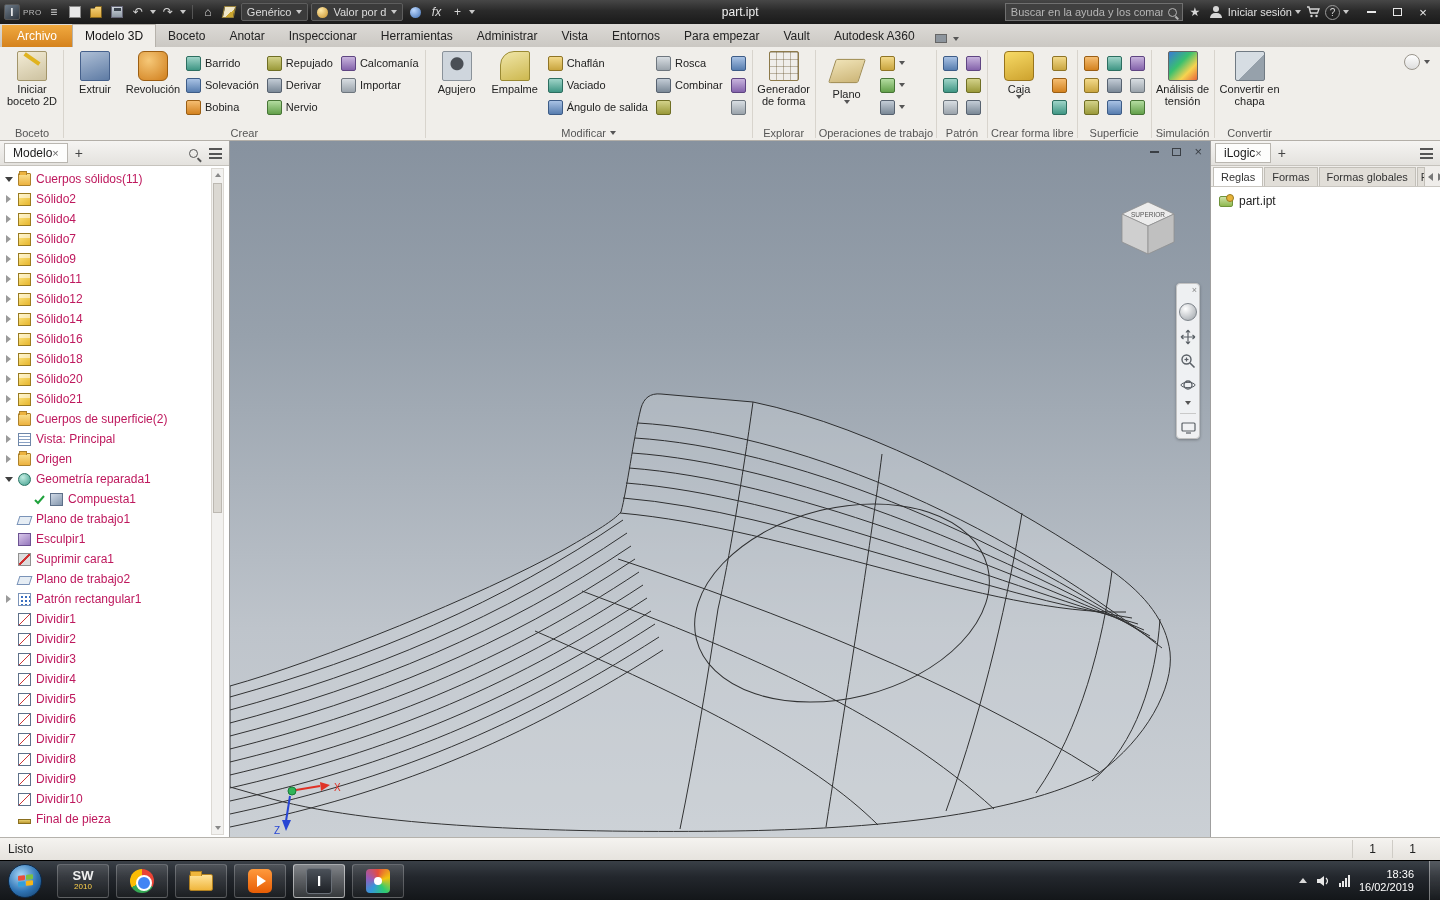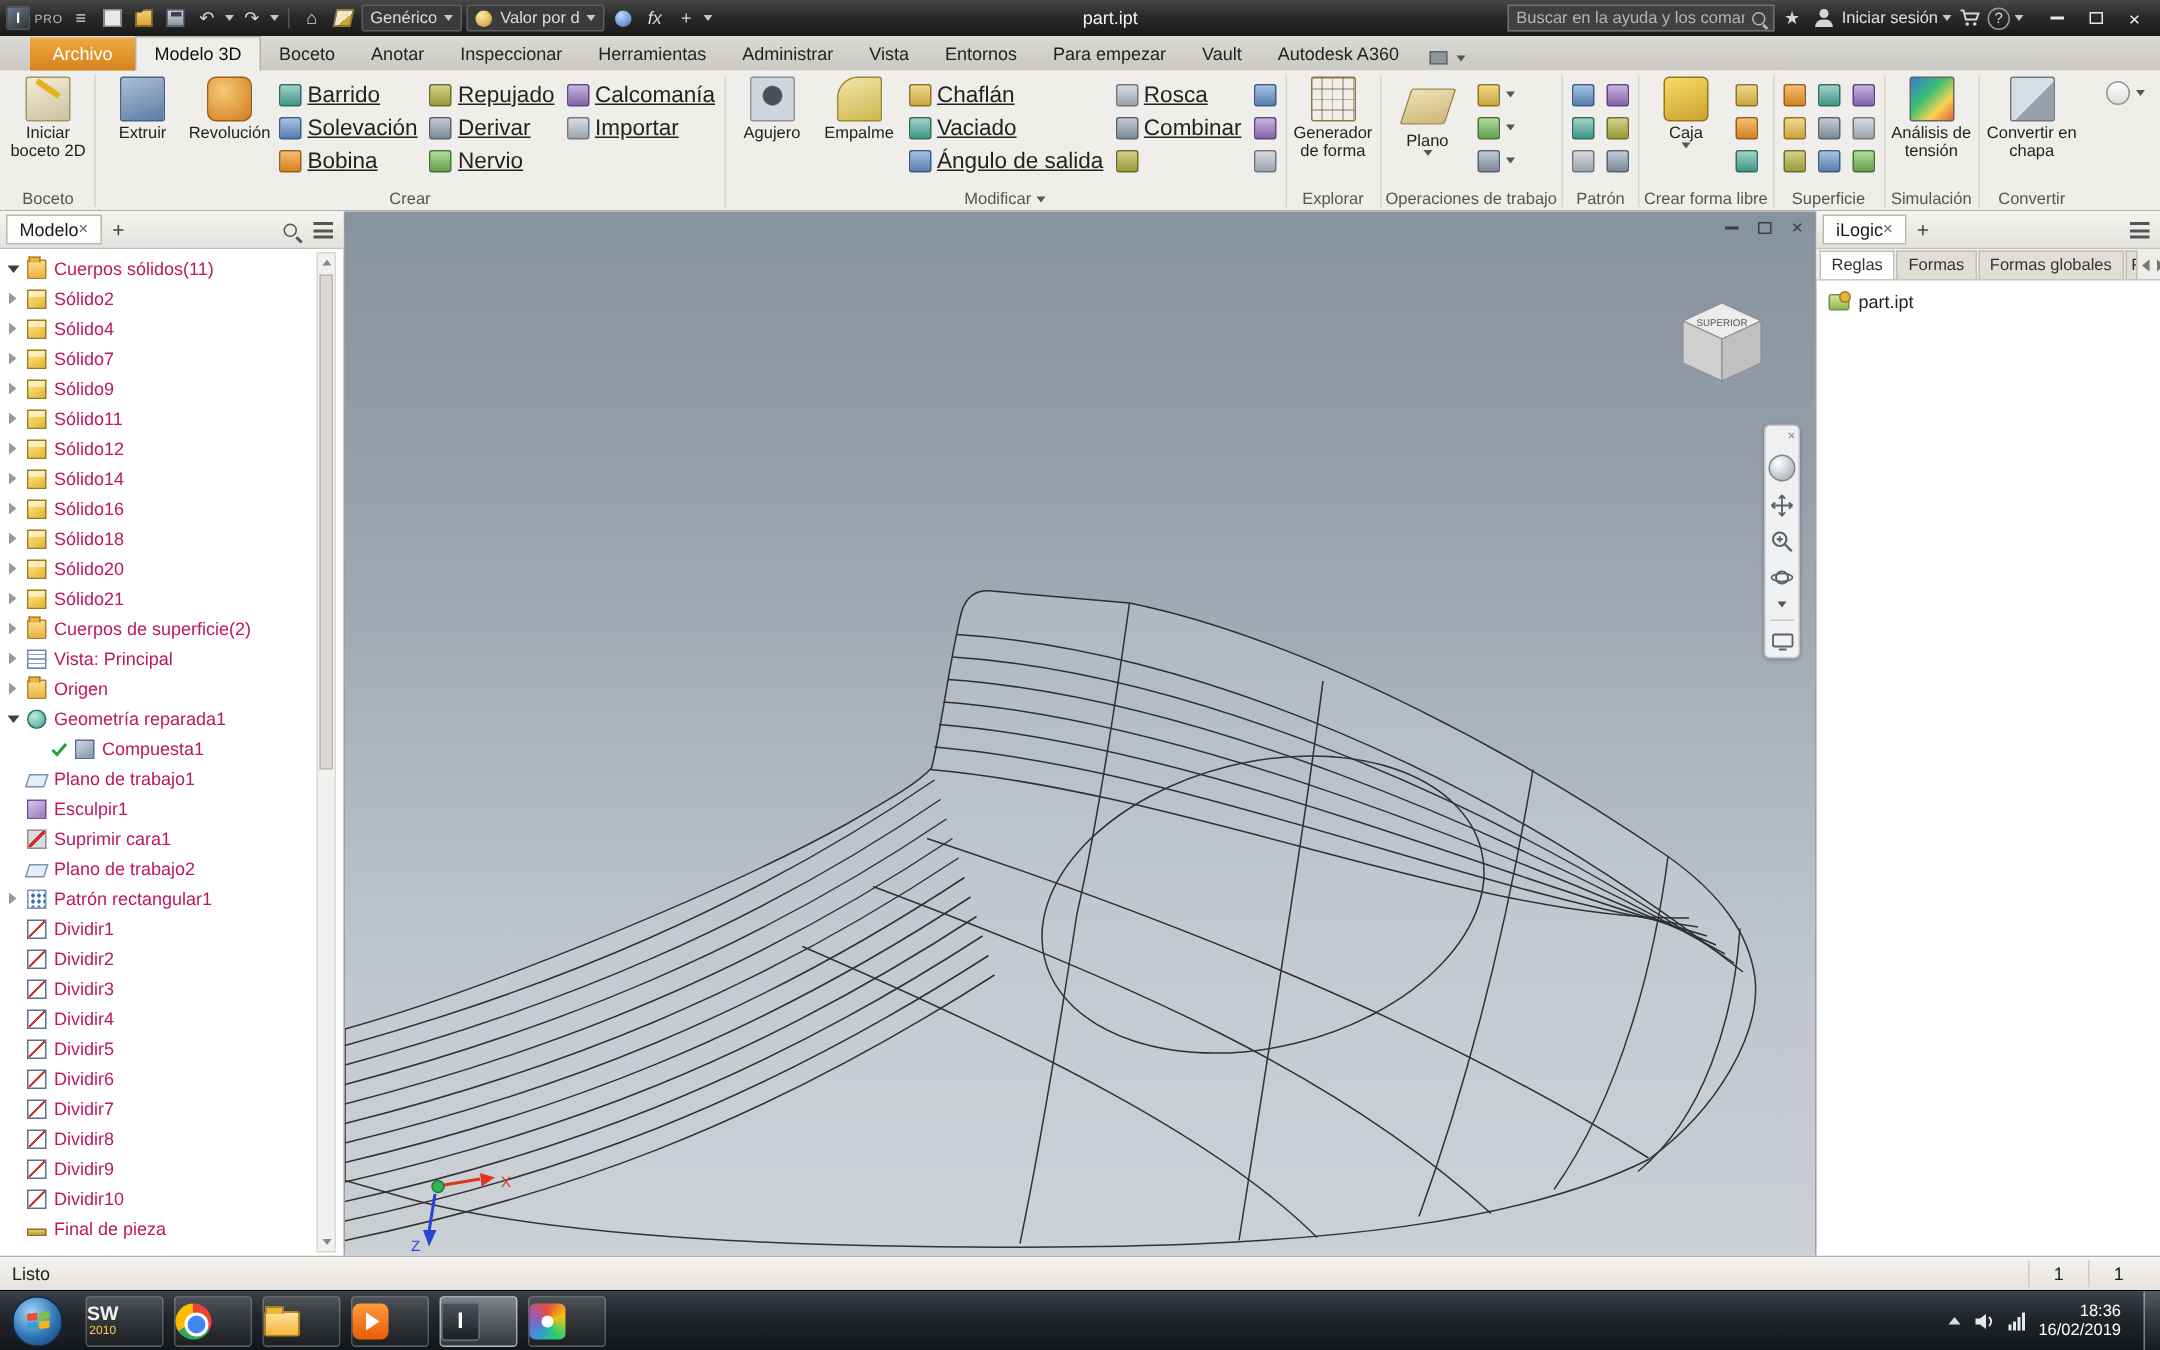--- a/index.html
+++ b/index.html
@@ -33,41 +33,41 @@
   .person { width:12px; height:12px; position:relative; }
   .person::before { content:""; position:absolute; left:3px; top:0; width:6px; height:6px; border-radius:50%; background:#d6d6d6; }
   .person::after { content:""; position:absolute; left:0; top:7px; width:12px; height:5px; border-radius:5px 5px 0 0; background:#d6d6d6; }
   .signin { color:#e0e0e0; font-size:11px; white-space:nowrap; }
   .winbtns { display:flex; margin-left:6px; }
   .winbtn { width:26px; height:18px; display:flex; align-items:center; justify-content:center; color:#eee; font-size:13px; }
   .wmin { width:9px; height:2px; background:#e8e8e8; }
   .wres { width:9px; height:8px; border:1.5px solid #e8e8e8; position:relative; }
 
   
-  .tabrow { height:23px; background:linear-gradient(#dcdad6,#cbc8c3); display:flex; align-items:flex-end; padding-left:20px; }
+  .tabrow { height:23px; background:linear-gradient(#dcdad6,#cbc8c3); display:flex; align-items:flex-end; padding-left:2px; }
   .rtab { padding:4px 12px 4px; font-size:12px; color:#222; white-space:nowrap; }
   .rtab.file { background:linear-gradient(#f0a93f,#d5821d); color:#fff; padding:4px 15px; }
   .rtab.active { background:#f0eeea; border:1px solid #b6b2ab; border-bottom:none; color:#111; }
   .tabrow-extra { margin-left:8px; display:flex; align-items:center; gap:6px; padding-bottom:4px; }
   .tiny-box { width:12px; height:9px; background:#8d959d; border:1px solid #666; }
 
   
   .ribbon { height:94px; background:#f0eeea; border-bottom:1px solid #b3afa8; display:flex; align-items:stretch; padding:1px 2px 0; overflow:hidden; }
   .rgroup { display:flex; flex-direction:column; padding:0 2px; }
   .rbody { flex:1; display:flex; align-items:flex-start; gap:2px; padding-top:2px; }
   .rlabel { height:15px; font-size:11px; color:#555; display:flex; align-items:center; justify-content:center; gap:4px; white-space:nowrap; }
   .rsep { width:1px; background:#d8d4cd; margin:2px 1px; }
   .bigbtn { width:56px; display:flex; flex-direction:column; align-items:center; padding:1px; border-radius:2px; }
   .bigbtn.w64 { width:64px; }
   .blabel { text-align:center; line-height:12px; font-size:11px; color:#222; }
   .bi { width:30px; height:30px; margin-bottom:2px; border-radius:2px; flex:none; }
   .scol { display:flex; flex-direction:column; gap:2px; margin-top:3px; }
   .sbtn { display:flex; align-items:center; gap:4px; height:20px; padding:0 3px; border-radius:2px; }
   .si { width:15px; height:15px; border-radius:2px; flex:none; }
-  .slabel { font-size:15px; color:#222; white-space:nowrap;text-decoration:underline; }
+  .slabel { font-size:11px; color:#222; white-space:nowrap; }
   .dd { width:0; height:0; border-left:3px solid transparent; border-right:3px solid transparent; border-top:4px solid #555; }
 
   .bi-sketch { background:linear-gradient(160deg,#f3ecd6,#cdc2a0); border:1px solid #a3956a; position:relative; }
   .bi-sketch::after { content:""; position:absolute; left:5px; top:5px; width:18px; height:4px; background:#e0b31f; transform:rotate(35deg); }
   .bi-extrude { background:linear-gradient(160deg,#aebfd6,#5e7ba4); border:1px solid #46618c; }
   .bi-revolve { background:radial-gradient(circle at 35% 30%,#f6c878,#d07e1c); border:1px solid #9c5e12; border-radius:6px; }
   .bi-hole { background:radial-gradient(circle at 50% 42%,#4a4f55 0 6px,#cfd6dd 7px); border:1px solid #8a929a; }
   .bi-fillet { background:linear-gradient(160deg,#f0e6a8,#cdb84f); border:1px solid #9a8a33; border-top-left-radius:14px; }
   .bi-shapegen { background:linear-gradient(160deg,#e3d4b0,#bfa871); border:1px solid #8d7a4a;
      background-image:repeating-linear-gradient(0deg,transparent 0 6px,rgba(90,70,30,.35) 6px 7px),repeating-linear-gradient(90deg,transparent 0 6px,rgba(90,70,30,.35) 6px 7px); }
@@ -157,21 +157,21 @@
   
   .statusbar { height:23px; background:linear-gradient(#f5f3f0,#e6e3de); border-top:1px solid #b5b2ac; display:flex; align-items:center; padding:0 8px; font-size:12px; color:#222; }
   .sb-right { margin-left:auto; display:flex; align-items:center; }
   .sb-cell { min-width:40px; text-align:center; border-left:1px solid #cfccc6; padding:2px 10px; font-size:12px; }
 
   
   .taskbar { height:40px; background:linear-gradient(#3a4047,#23272d 40%,#131619); display:flex; align-items:center; padding-left:2px; gap:7px; position:relative; border-top:1px solid #000; }
   .startorb { width:34px; height:34px; border-radius:50%; background:radial-gradient(circle at 38% 32%,#a8d8f8,#2f74b5 55%,#123a63); border:1px solid #0d2a4a; display:flex; align-items:center; justify-content:center; margin:0 8px 0 6px; flex:none; }
   .flag { display:grid; grid-template-columns:7px 7px; grid-template-rows:5px 5px; gap:1px; transform:skewY(-6deg); }
   .flag span { border-radius:1px; }
-  .tbtn { width:52px; height:34px; border-radius:3px; border:1px solid rgba(255,255,255,.22); background:linear-gradient(rgba(255,255,255,.13),rgba(255,255,255,.03)); display:flex; align-items:center; flex:none; }
+  .tbtn { width:52px; height:34px; border-radius:3px; border:1px solid rgba(255,255,255,.22); background:linear-gradient(rgba(255,255,255,.13),rgba(255,255,255,.03)); display:flex; align-items:center; justify-content:center; flex:none; }
   .tbtn.active { background:linear-gradient(rgba(255,255,255,.38),rgba(255,255,255,.14)); border-color:rgba(255,255,255,.5); }
   .swicon { position:relative; text-align:center; line-height:11px; }
   .sw-t { color:#f0f0f0; font-weight:bold; font-size:13px; display:block; }
   .sw-y { color:#ffd34d; font-size:8px; display:block; }
   .chromeicon { width:24px; height:24px; border-radius:50%; background:conic-gradient(#ea4335 0 33%,#34a853 33% 66%,#fbbc05 66% 100%); position:relative; }
   .chromeicon::after { content:""; position:absolute; left:6px; top:6px; width:12px; height:12px; border-radius:50%; background:#4285f4; border:2px solid #fff; }
   .foldericon { width:24px; height:17px; background:linear-gradient(#ffe39a,#f0b63c); border:1px solid #b08020; border-radius:2px; position:relative; margin-top:3px; }
   .foldericon::before { content:""; position:absolute; left:0; top:-4px; width:10px; height:4px; background:#f0b63c; border:1px solid #b08020; border-bottom:none; }
   .mediaicon { width:24px; height:24px; border-radius:5px; background:linear-gradient(#ff9a3d,#e85d04); display:flex; align-items:center; justify-content:center; }
   .mediaicon::after { content:""; width:0; height:0; border-left:9px solid #fff; border-top:6px solid transparent; border-bottom:6px solid transparent; margin-left:2px; }

